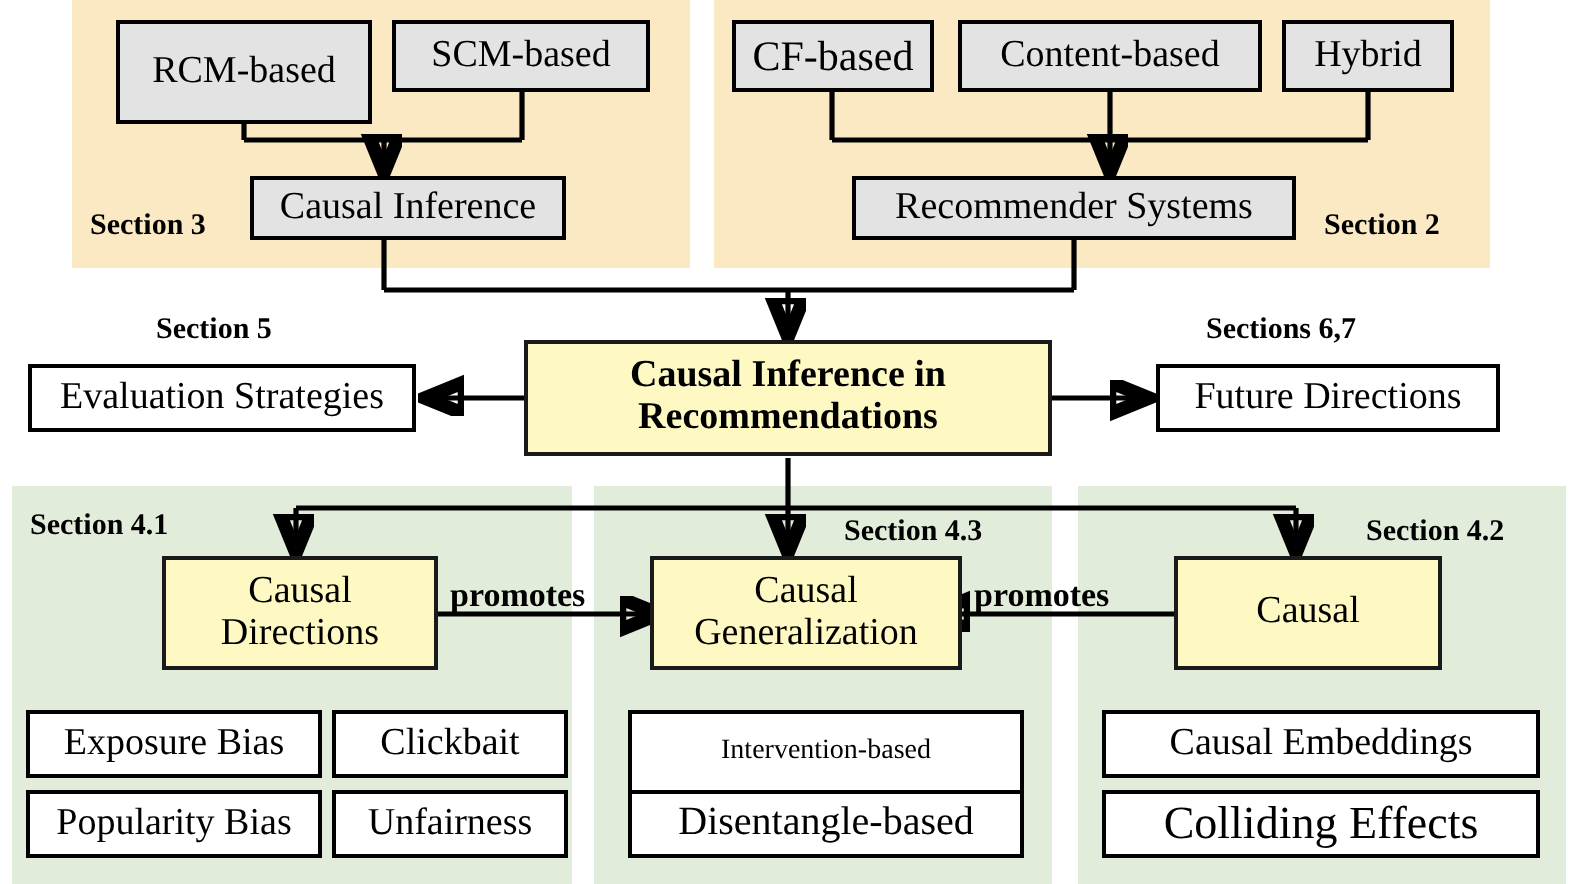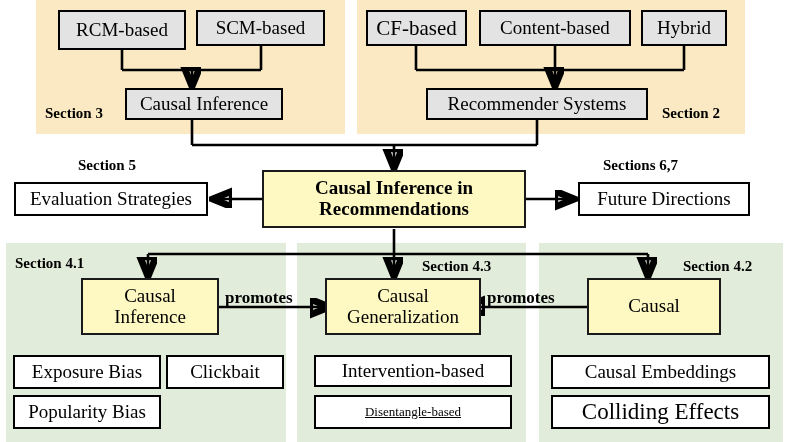--- a/index.html
+++ b/index.html
@@ -116,58 +116,59 @@
   </svg>
 
   <div class="sect-label" style="left:45px; top:105px; font-size:15px;">Section 3</div>
   <div class="sect-label" style="left:662px; top:105px; font-size:15px;">Section 2</div>
   <div class="sect-label" style="left:78px; top:157px; font-size:15px;">Section 5</div>
   <div class="sect-label" style="left:583px; top:157px; font-size:15px;margin-left:20px;">Sections 6,7</div>
   <div class="sect-label" style="left:15px; top:255px; font-size:15px;">Section 4.1</div>
   <div class="sect-label" style="left:422px; top:258px; font-size:15px;">Section 4.3</div>
   <div class="sect-label" style="left:683px; top:258px; font-size:15px;">Section 4.2</div>
 
-  <div class="box box-gray" style="left:58px; top:10px; width:128px; height:40px; font-size:19px;">RCM-based</div>
+  <div class="box box-gray" style="left:58px; top:10px; width:128px; height:52px; font-size:19px;">RCM-based</div>
   <div class="box box-gray" style="left:196px; top:10px; width:129px; height:36px; font-size:19px;">SCM-based</div>
   <div class="box box-gray" style="left:125px; top:88px; width:158px; height:32px; font-size:19px;">Causal Inference</div>
 
   <div class="box box-gray" style="left:366px; top:10px; width:101px; height:36px; font-size:21px;">CF-based</div>
   <div class="box box-gray" style="left:479px; top:10px; width:152px; height:36px; font-size:19px;">Content-based</div>
   <div class="box box-gray" style="left:641px; top:10px; width:86px; height:36px; font-size:19px;">Hybrid</div>
   <div class="box box-gray" style="left:426px; top:88px; width:222px; height:32px; font-size:19px;">Recommender Systems</div>
 
   <div class="box box-white" style="left:14px; top:182px; width:194px; height:34px; font-size:19px;">Evaluation Strategies</div>
 
   <div class="box box-blue box-bold" style="left:262px; top:170px; width:264px; height:58px; font-size:19px; flex-direction:column;">
     <span>Causal Inference in</span>
     <span>Recommendations</span>
   </div>
 
   <div class="box box-white" style="left:578px; top:182px; width:172px; height:34px; font-size:19px;">Future Directions</div>
 
   <div class="box box-blue" style="left:81px; top:278px; width:138px; height:57px; font-size:19px; flex-direction:column;">
     <span>Causal</span>
-    <span>Inference</span>
+    <span>Directions</span>
   </div>
 
   <div class="box box-blue" style="left:325px; top:278px; width:156px; height:57px; font-size:19px; flex-direction:column;">
     <span>Causal</span>
     <span>Generalization</span>
   </div>
 
   <div class="box box-blue" style="left:587px; top:278px; width:134px; height:57px; font-size:19px; flex-direction:column;">
     <span>Causal</span>
   </div>
 
   <div class="edge-label" style="left:225px; top:288px; font-size:17px;">promotes</div>
   <div class="edge-label" style="left:487px; top:288px; font-size:17px;">promotes</div>
 
   <div class="box box-white" style="left:13px; top:355px; width:148px; height:34px; font-size:19px;">Exposure Bias</div>
   <div class="box box-white" style="left:166px; top:355px; width:118px; height:34px; font-size:19px;">Clickbait</div>
   <div class="box box-white" style="left:13px; top:395px; width:148px; height:34px; font-size:19px;">Popularity Bias</div>
+  <div class="box box-white" style="left:166px; top:395px; width:118px; height:34px; font-size:19px;">Unfairness</div>
 
-  <div class="box box-white" style="left:314px; top:355px; width:198px; height:32px; font-size:19px;text-align:right;">Intervention-based</div>
-  <div class="box box-white" style="left:314px; top:395px; width:198px; height:34px; font-size:13px;text-decoration:underline;">Disentangle-based</div>
+  <div class="box box-white" style="left:314px; top:355px; width:198px; height:42px; font-size:14px;text-align:right;">Intervention-based</div>
+  <div class="box box-white" style="left:314px; top:395px; width:198px; height:34px; font-size:20px;">Disentangle-based</div>
 
   <div class="box box-white" style="left:551px; top:355px; width:219px; height:34px; font-size:19px;">Causal Embeddings</div>
   <div class="box box-white" style="left:551px; top:395px; width:219px; height:34px; font-size:23px;">Colliding Effects</div>
 
 </div>
 
 </body></html>

